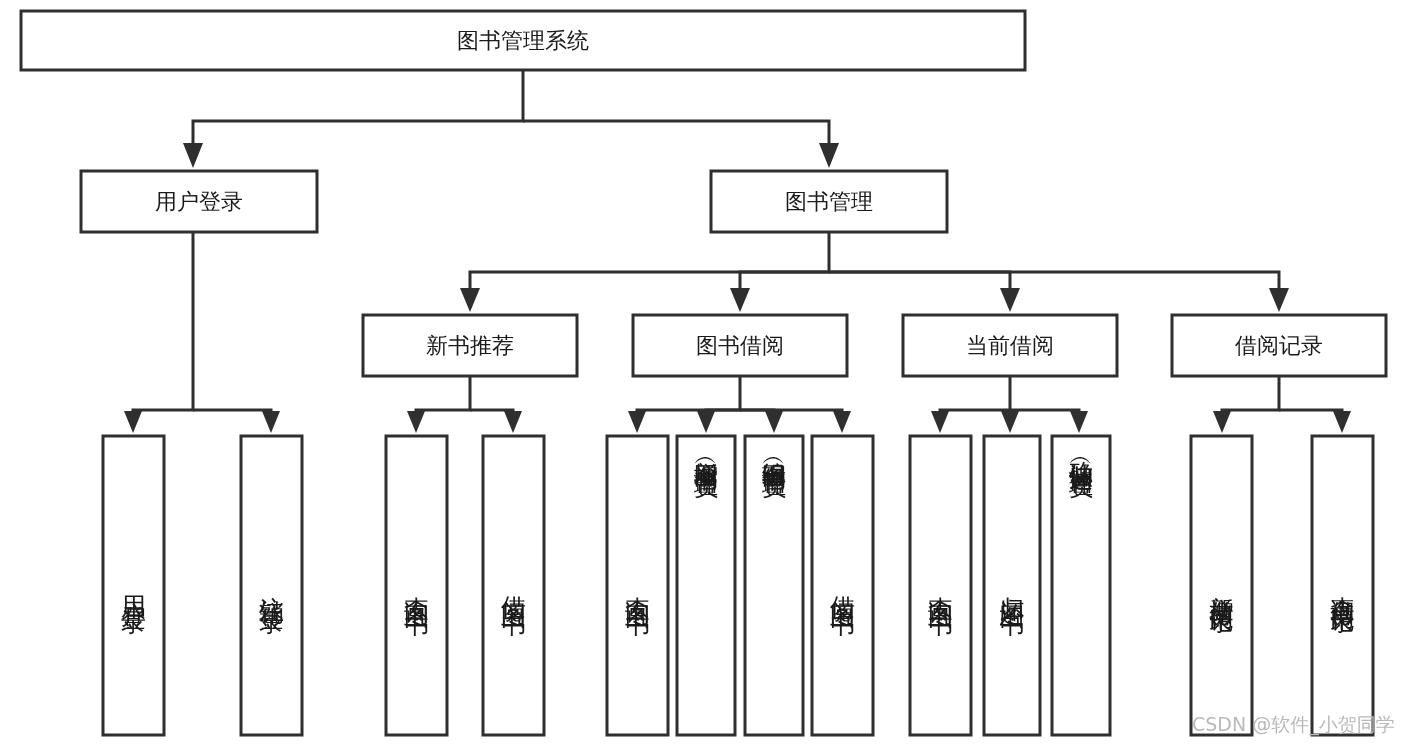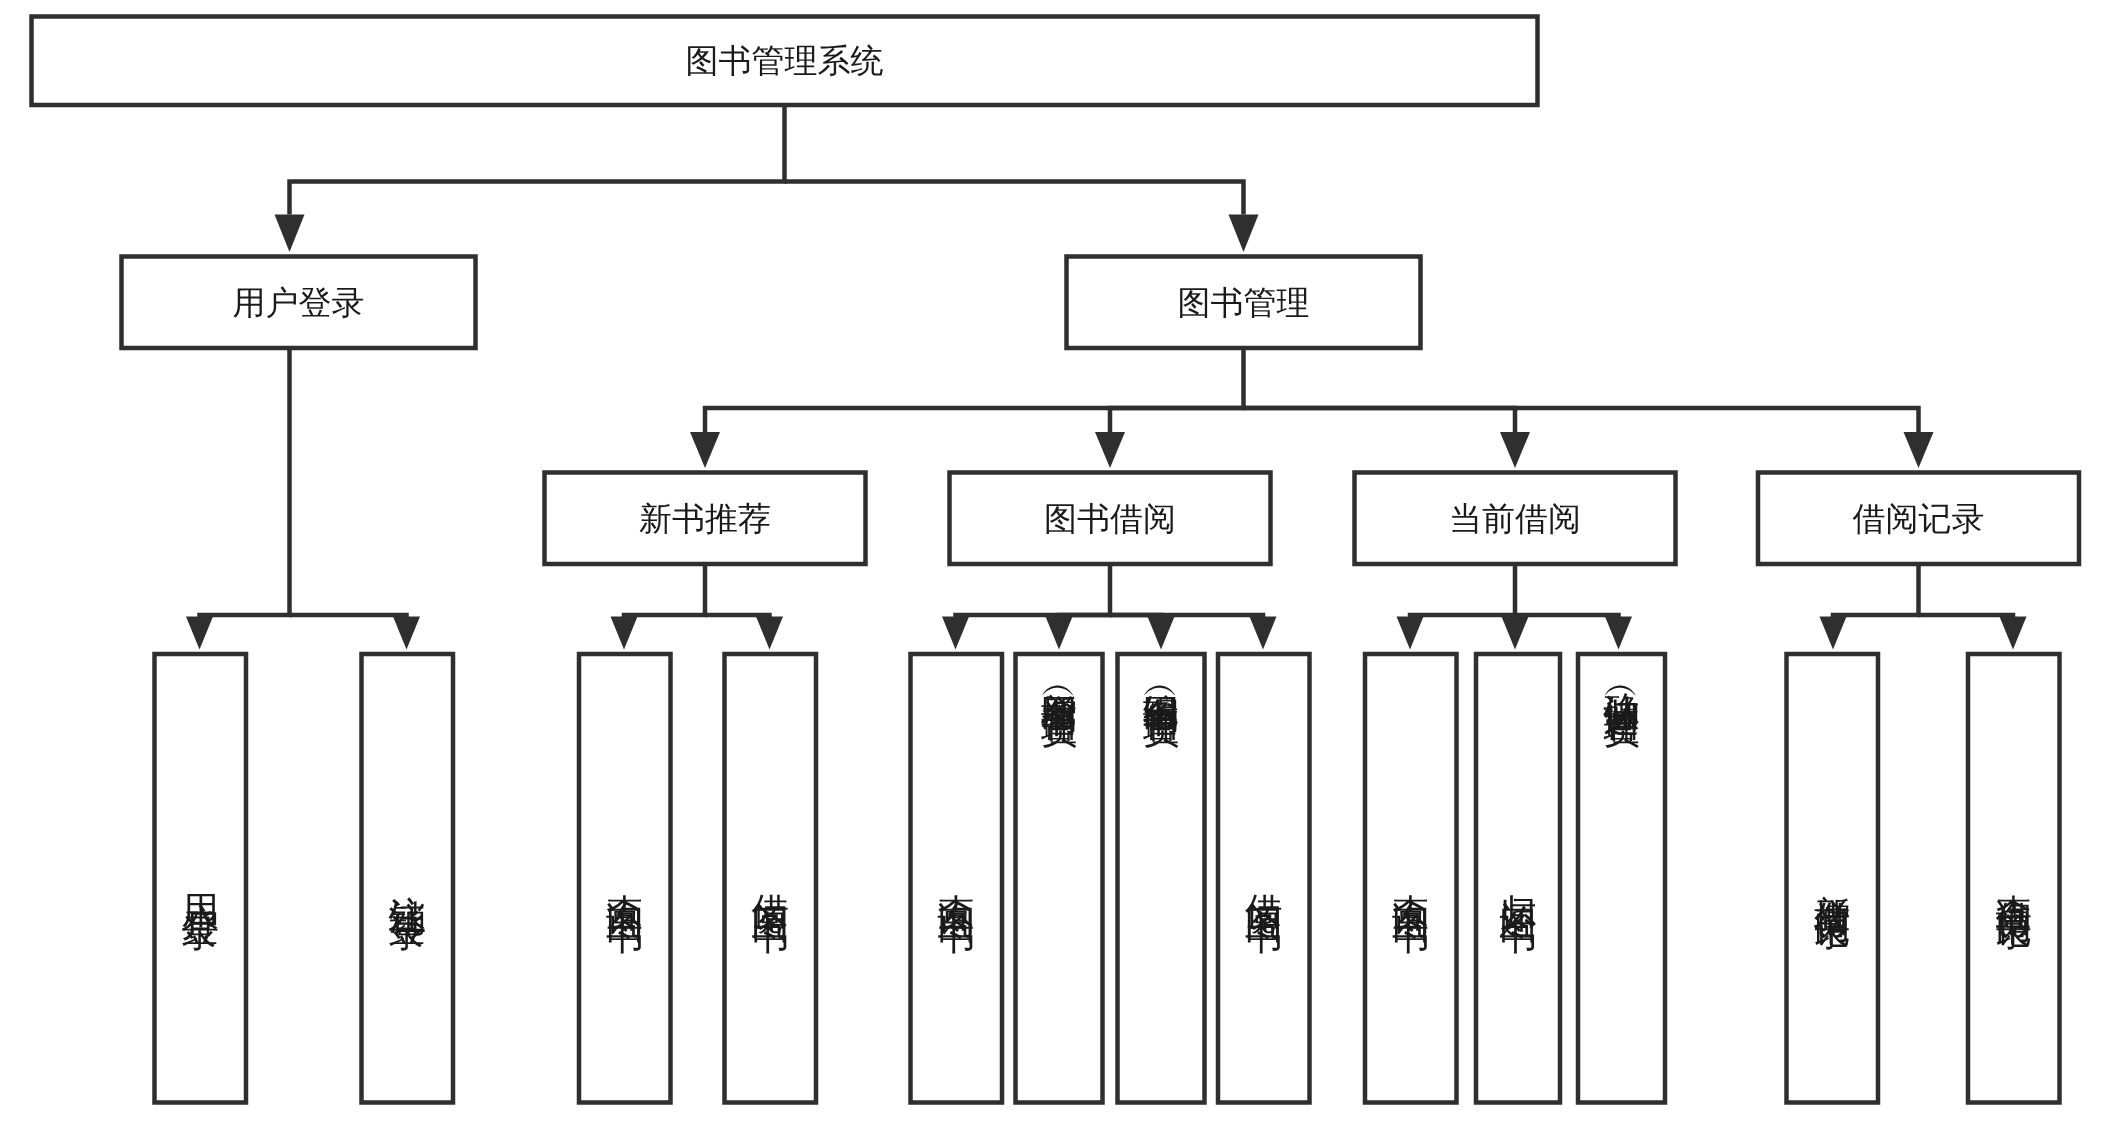--- a/index.html
+++ b/index.html
@@ -225,14 +225,15 @@
   <div class="leaf-label-wrap" style="left:1052px;top:436px;width:58px;height:299px;align-items:flex-start;">
     <span class="leaf-label-v" style="font-size:24px;letter-spacing:2px;margin-top:6px;">确认归还（管理员）</span>
   </div>
   <div class="leaf-label-wrap" style="left:1191px;top:436px;width:61px;height:299px;">
     <span class="leaf-label-v" style="font-size:24px;letter-spacing:3px;">新增借阅记录</span>
   </div>
   <div class="leaf-label-wrap" style="left:1312px;top:436px;width:61px;height:299px;">
     <span class="leaf-label-v" style="font-size:24px;letter-spacing:3px;">查询借阅记录</span>
   </div>
 
+  <div class="watermark">CSDN @软件_小贺同学</div>
 
 </div>
 
 </body></html>

